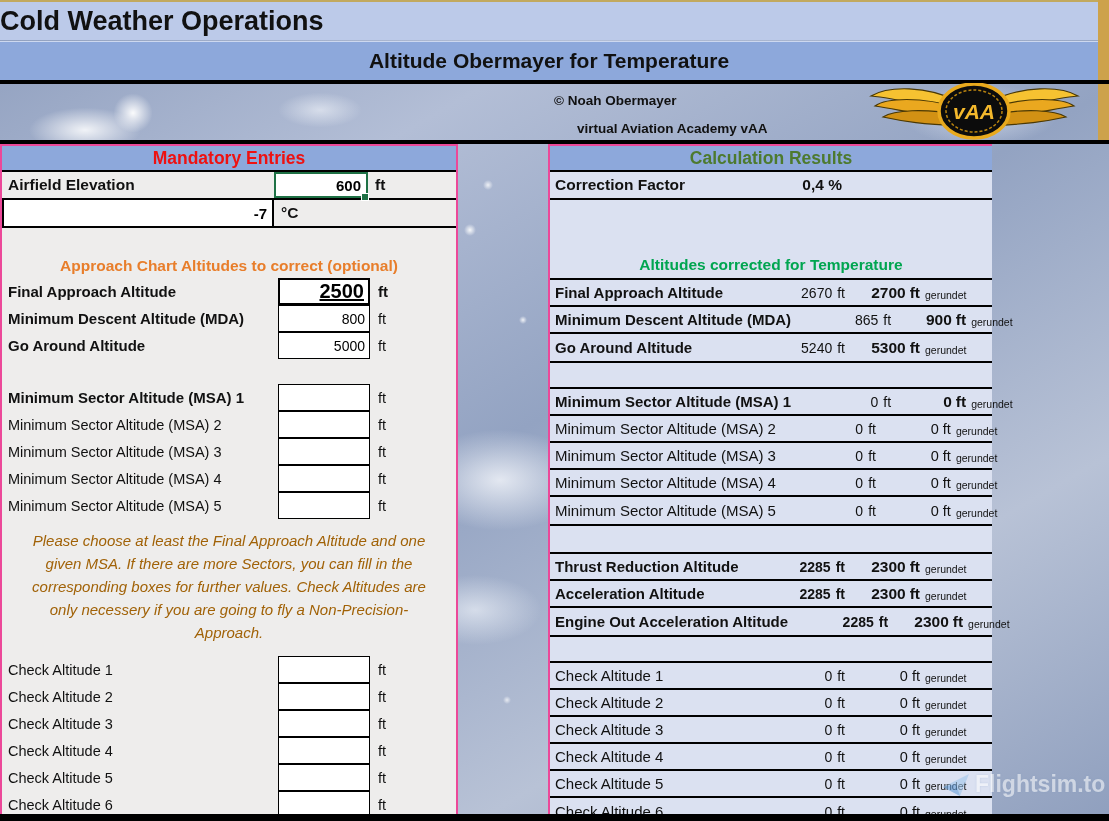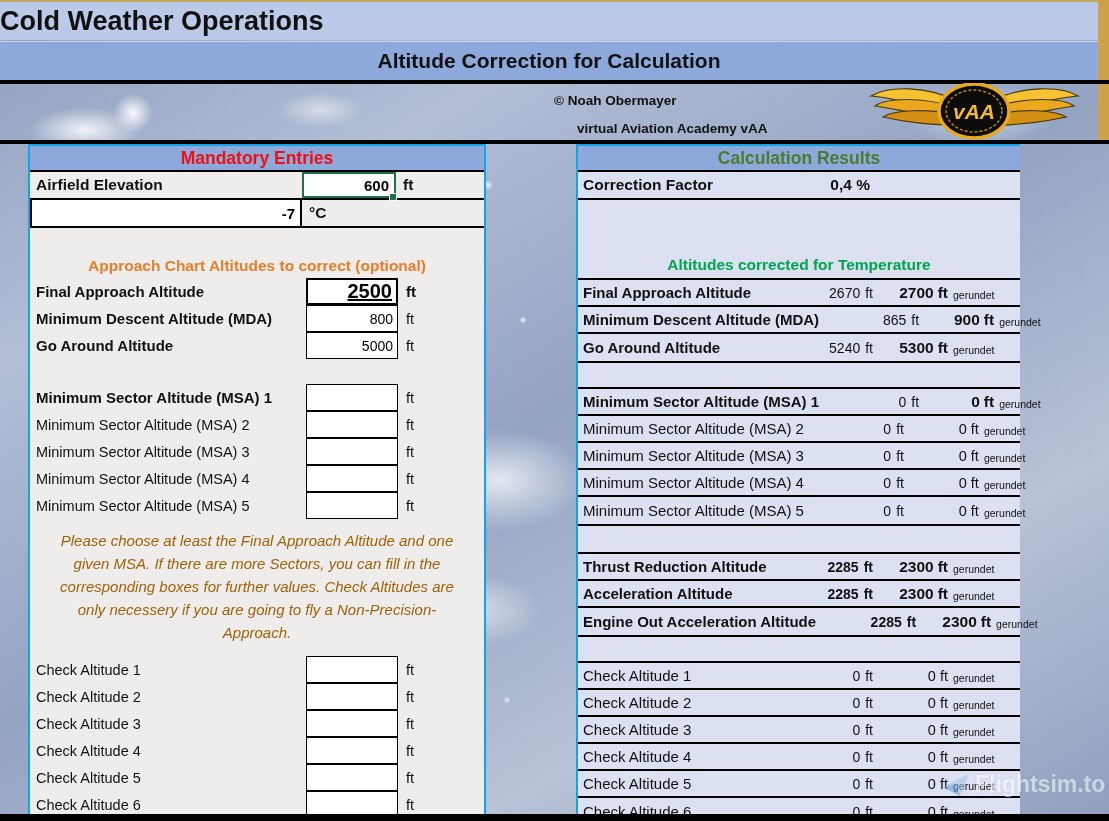--- a/index.html
+++ b/index.html
@@ -32,21 +32,21 @@
   .topbar2 { left:0; top:41px; width:1098px; height:39px; background:#8da8db;
              display:flex; align-items:center; justify-content:center;
              font-size:21px; font-weight:bold; border-top:1px solid #cdd8ef; }
   .sep1 { left:0; top:80px; width:1109px; height:4px; background:#000; }
   .sep2 { left:0; top:140px; width:1109px; height:4px; background:#000; }
   .credit1 { left:554px; top:93px; font-size:13.5px; font-weight:bold; }
   .credit2 { left:577px; top:121px; font-size:13.5px; font-weight:bold; }
   .logo { left:864px; top:83px; width:221px; height:57px; }
 
   
-  .panel { top:144px; height:674px; border:2px solid #0ea5e9;margin-left:28px; }
+  .panel { top:144px; height:674px; border:2px solid #ec4899; }
   .left-panel  { left:0; width:458px; background:#eeedec; }
   .right-panel { left:548px; width:444px; background:#dbe1f1; border-right:none; }
   .bottom-band { left:0; top:814px; width:1109px; height:7px; background:#000; }
 
   
   .lp-header { height:26px; background:#8da8db; border-bottom:2px solid #000;
                color:#ee1111; font-weight:bold; font-size:17.5px;
                display:flex; align-items:center; justify-content:center; }
   .mrow { display:grid; grid-template-columns:1fr 94px 88px; height:28px;
           border-bottom:2px solid #000; }
@@ -113,21 +113,21 @@
 </style>
 </head>
 <body>
 
 <div class="abs tan-top"></div>
 <div class="abs tan-right"></div>
 <div class="abs topbar1">
   <span>Cold Weather Operations</span>
 </div>
 <div class="abs topbar2">
-  <span>Altitude Correction for Calculation</span>
+  <span>Altitude Obermayer for Temperature</span>
 </div>
 <div class="abs sep1"></div>
 <div class="abs credit1">© Noah Obermayer</div>
 <div class="abs credit2">virtual Aviation Academy vAA</div>
 <div class="abs logo">
   <svg width="221" height="57" viewBox="0 0 221 57">
     <g stroke="#4a3804" stroke-width="1.2">
       <path d="M96,19 C62,2 24,3 7,13 C30,15 42,19 96,30 Z" fill="#f6c231"></path>
       <path d="M96,25 C56,13 22,15 11,23 C36,27 48,30 96,37 Z" fill="#eaa81f"></path>
       <path d="M96,32 C60,25 30,27 19,34 C42,39 58,41 96,43 Z" fill="#d29114"></path>

